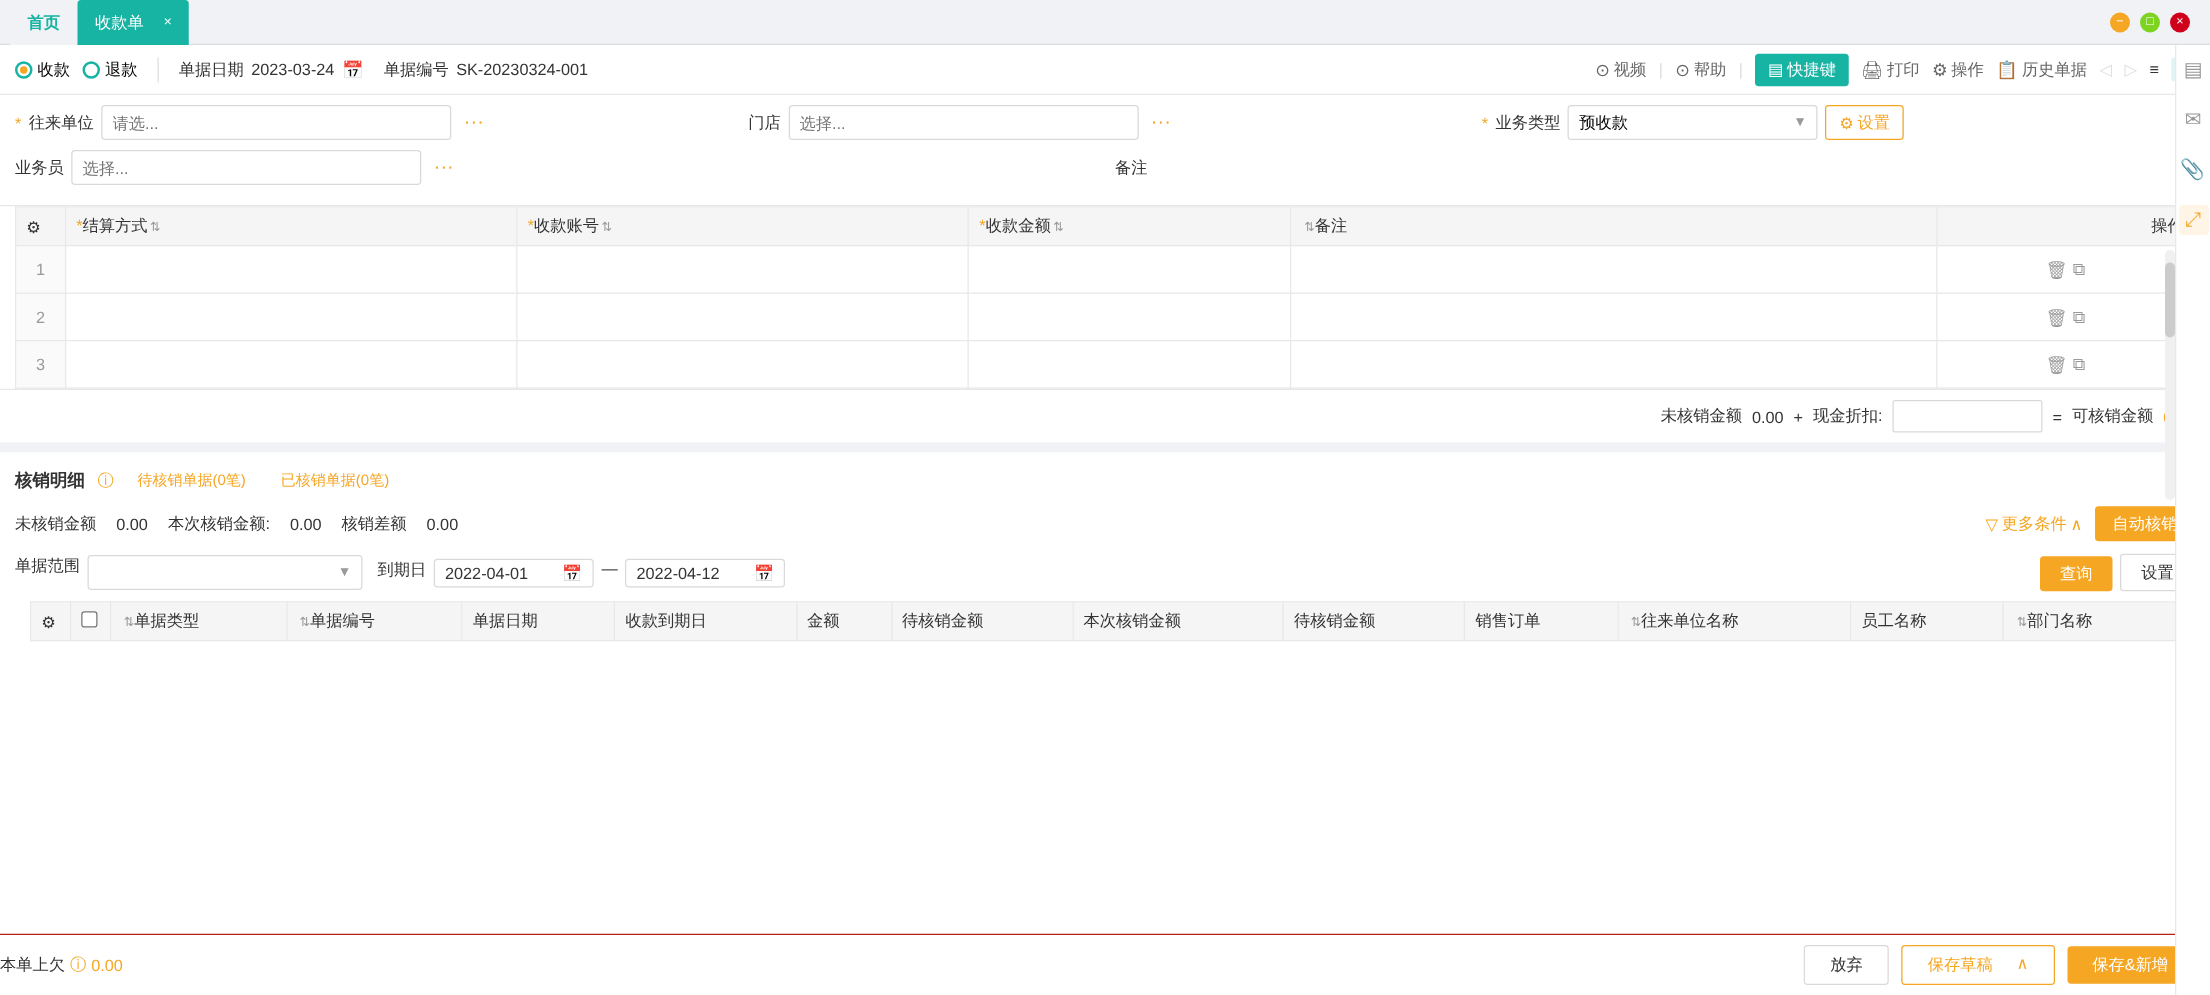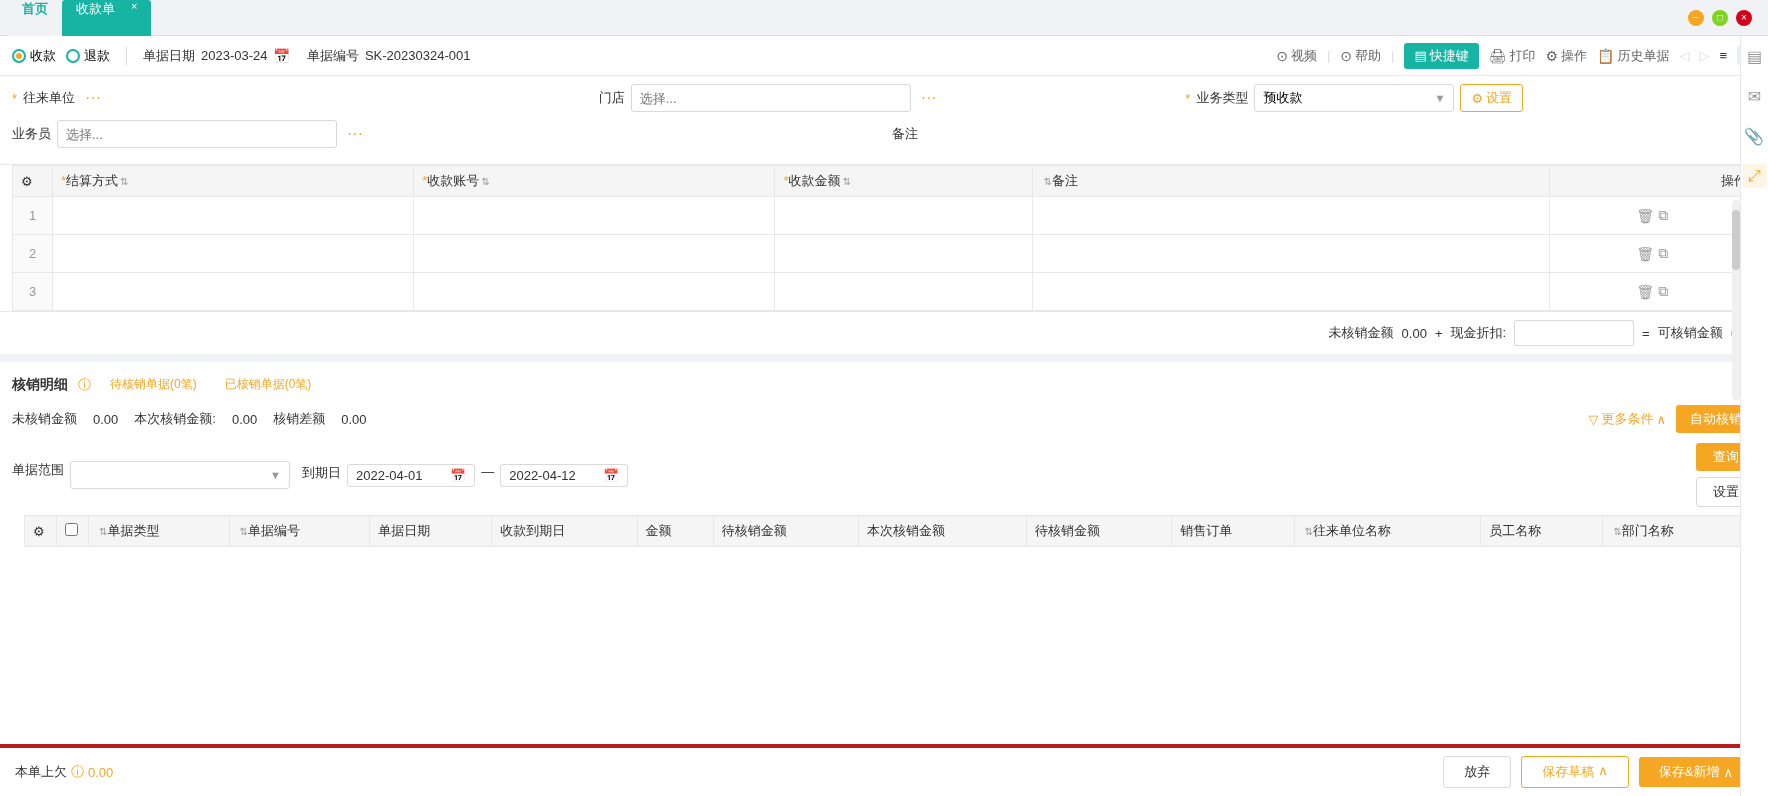--- a/index.html
+++ b/index.html
@@ -4,21 +4,21 @@
   <style>
     * { box-sizing: border-box; margin: 0; padding: 0; font-family: 'Microsoft YaHei', Arial, sans-serif; font-size: 13px; }
     body { background: #f0f2f5; width: 1768px; min-height: 796px; overflow: hidden; }
 
     
     .tab-bar {
       display: flex; align-items: center; background: #f0f2f5; height: 36px;
       border-bottom: 1px solid #ddd; padding: 0 8px;
     }
     .tab-item {
-      display: flex; align-items: flex-start; padding: 0 14px; height: 36px;
+      display: flex; align-items: center; padding: 0 14px; height: 36px;
       cursor: pointer; font-size: 13px; color: #333; background: #f0f2f5;
     }
     .tab-item.active {
       background: #17b3a3; color: #fff; border-radius: 3px 3px 0 0; gap: 10px;
     }
     .tab-item.home { color: #17b3a3; font-weight: bold; }
     .tab-close { margin-left: 6px; color: #fff; font-size: 11px; cursor: pointer; }
 
     
     .win-controls { margin-left: auto; display: flex; gap: 8px; padding-right: 8px; }
@@ -124,27 +124,27 @@
     .query-btn { background: #f5a623; color: #fff; border: none; padding: 5px 16px; border-radius: 3px; cursor: pointer; font-size: 13px; }
     .setting-btn { background: #fff; border: 1px solid #d9d9d9; color: #333; padding: 5px 16px; border-radius: 3px; cursor: pointer; font-size: 13px; }
 
     
     .bottom-table-section { padding: 0 12px; }
     .bottom-table { width: 100%; border-collapse: collapse; }
     .bottom-table th { background: #f5f5f5; border: 1px solid #e8e8e8; padding: 6px 8px; text-align: left; font-weight: normal; color: #333; white-space: nowrap; }
     .checkbox-th { width: 32px; text-align: center; }
 
     
-    .page-footer { display: flex; align-items: center; padding: 8px 15px; border-top: 4px solid #b91c1c; background: #fff; margin-top: auto; }
+    .page-footer { display: flex; align-items: center; padding: 8px 0; border-top: 1px solid #b91c1c; background: #fff; margin-top: auto; }
     .footer-total { display: flex; align-items: center; gap: 4px; font-size: 13px; }
     .footer-total-label { color: #333; }
     .footer-total-value { color: #f5a623; }
     .footer-actions { margin-left: auto; display: flex; align-items: center; gap: 10px; }
     .abandon-btn { background: #fff; border: 1px solid #d9d9d9; color: #333; padding: 6px 20px; border-radius: 3px; cursor: pointer; font-size: 13px; }
-    .draft-btn { background: #fff; border: 1px solid #f5a623; color: #f5a623; padding: 6px 20px; border-radius: 3px; cursor: pointer; font-size: 13px; display: flex; align-items: flex-start; gap: 4px; }
+    .draft-btn { background: #fff; border: 1px solid #f5a623; color: #f5a623; padding: 6px 20px; border-radius: 3px; cursor: pointer; font-size: 13px; display: flex; align-items: flex-start; gap: 19px; }
     .save-new-btn { background: #f5a623; color: #fff; border: none; padding: 6px 20px; border-radius: 3px; cursor: pointer; font-size: 13px; display: flex; align-items: center; gap: 4px; }
 
     
     .right-panel { position: fixed; right: 0; top: 36px; width: 28px; background: #fff; border-left: 1px solid #e8e8e8; display: flex; flex-direction: column; align-items: center; padding: 8px 0; gap: 16px; z-index: 10; height: 760px; }
     .right-panel-icon { color: #999; cursor: pointer; font-size: 16px; display: flex; align-items: center; justify-content: center; width: 24px; height: 24px; }
     .right-panel-icon.active { color: #f5a623; background: #fff5e6; border-radius: 3px; }
 
     
     .scroll-track { position: fixed; right: 28px; top: 200px; width: 8px; height: 200px; background: #f0f0f0; border-radius: 4px; }
     .scroll-thumb { width: 8px; height: 60px; background: #ccc; border-radius: 4px; margin-top: 10px; }
@@ -225,20 +225,21 @@
       <span style="color:#17b3a3;cursor:pointer;background:#e0f5f3;padding:2px 4px;border-radius:2px;">⊞</span>
     </div>
   </div>
 
   <div class="form-area">
     <div class="form-row">
 
       <div class="form-field" style="flex:2;">
         <span class="required-star">*</span>
         <span class="field-label">往来单位</span>
+        <input class="form-input" type="text" style="flex: 1 1 0%; max-width: 280px;" placeholder="请选...">
         <span class="more-btn">···</span>
       </div>
 
       <div class="form-field" style="flex:2;">
         <span class="field-label">门店</span>
         <input class="form-input" type="text" style="flex: 1 1 0%; max-width: 280px;" placeholder="选择...">
         <span class="more-btn">···</span>
       </div>
 
       <div class="form-field business-type-field" style="flex:2;">
@@ -425,21 +426,21 @@
           <input type="text" value="2022-04-01" style="">
           <span class="date-icon">📅</span>
         </div>
         <span class="date-sep">—</span>
         <div class="date-input-wrap">
           <input type="text" value="2022-04-12" style="">
           <span class="date-icon">📅</span>
         </div>
       </div>
 
-      <div style="margin-left:auto;display:flex;flex-direction:column;gap:6px;">
+      <div style="margin-left:auto;display:flex;flex-direction:row;gap:6px;align-items:flex-end;">
         <button class="query-btn">
           <span>查询</span>
         </button>
         <button class="setting-btn">
           <span>设置</span>
         </button>
       </div>
     </div>
 
     <div class="bottom-table-section">

